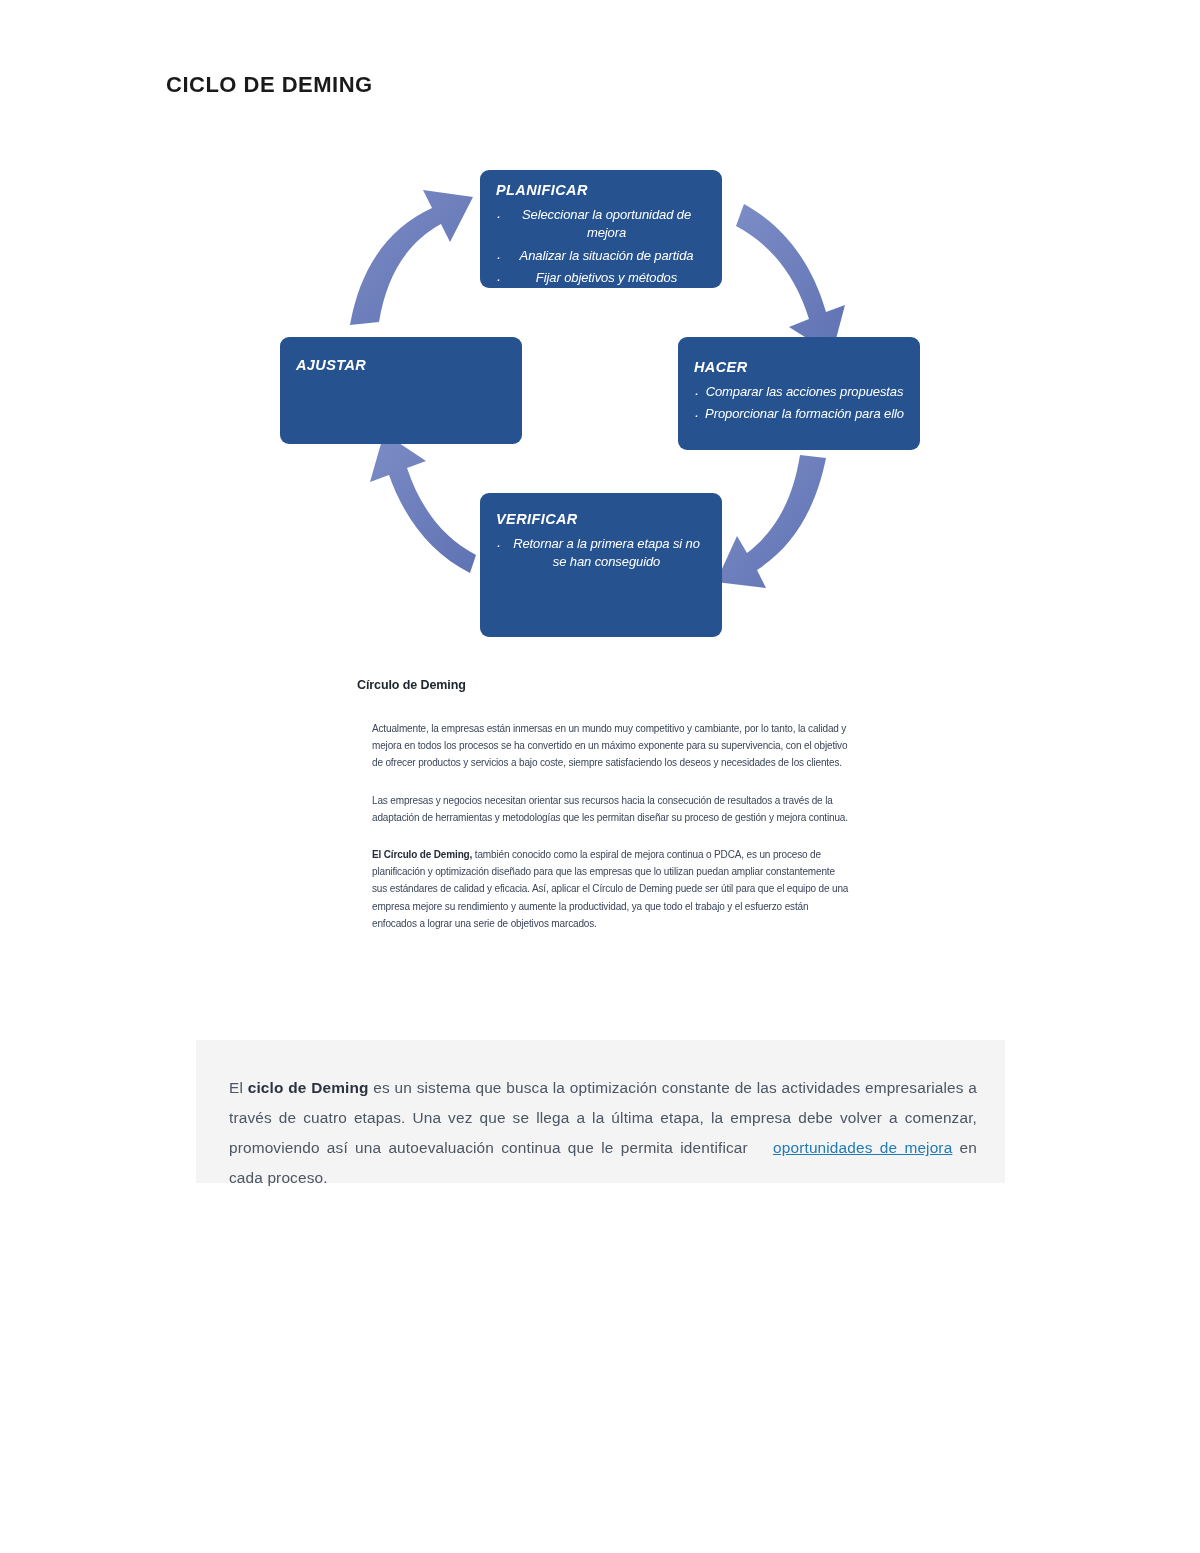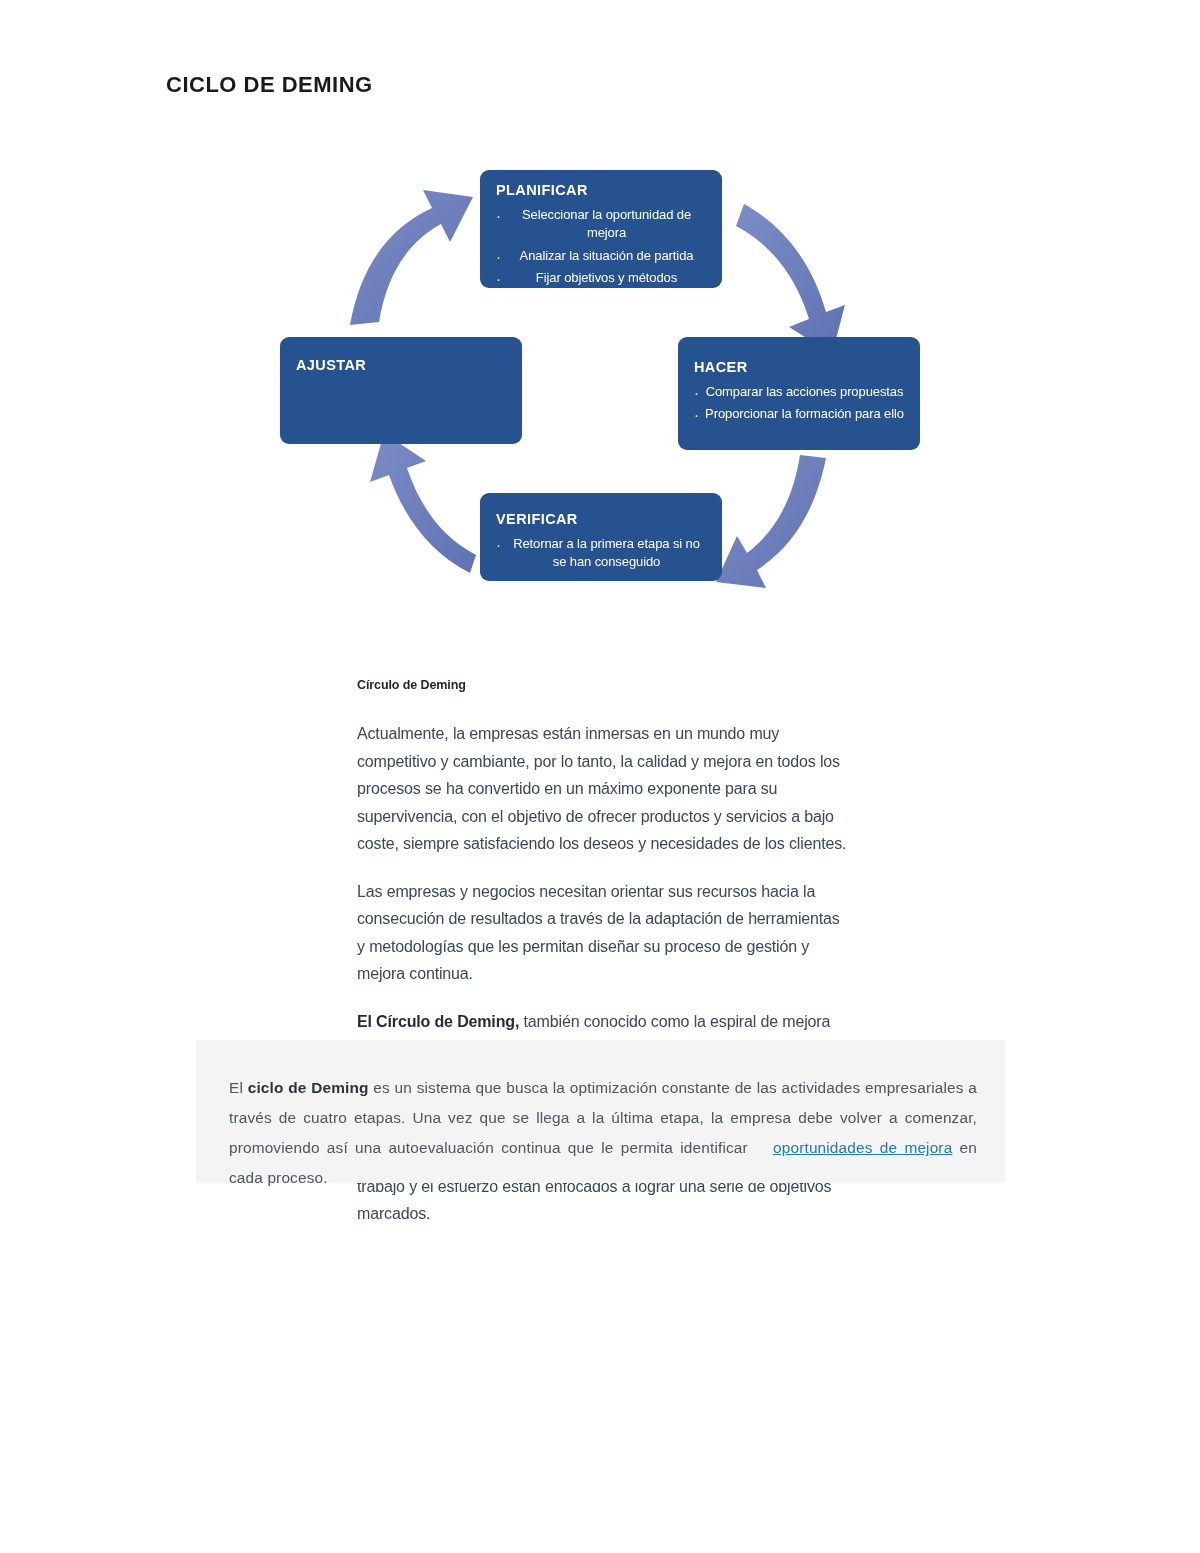--- a/index.html
+++ b/index.html
@@ -34,20 +34,21 @@
     width: 690px;
     height: 480px;
   }
   .stage-box {
     position: absolute;
     background: #26538f;
     border-radius: 9px;
     color: #ffffff;
     padding: 12px 14px 0 16px;
     z-index: 3;
+    font-style: italic;
   }
   .stage-title {
     font-size: 14.5px;
     font-weight: 700;
     letter-spacing: 0.4px;
     margin-bottom: 8px;
   }
   .stage-list {
     list-style: none;
     margin: 0;
@@ -66,21 +67,21 @@
     content: "\00B7";
     position: absolute;
     left: 0px;
     top: -1px;
     font-size: 15px;
   }
 
   #box-plan   { left: 220px; top: 20px;  width: 242px; height: 118px; }
   #box-hacer  { left: 418px; top: 187px; width: 242px; height: 113px; padding-top: 22px;}
   #box-ajustar{ left:  20px; top: 187px; width: 242px; height: 107px; padding-top: 20px;}
-  #box-verif  { left: 220px; top: 343px; width: 242px; height: 88px; padding-top: 18px;}
+  #box-verif  { left: 220px; top: 343px; width: 242px; height: 144px; padding-top: 18px;}
 
   .arrow-layer {
     position: absolute;
     left: 0; top: 0;
     width: 690px; height: 480px;
     z-index: 1;
   }
 
   
   .article {
@@ -91,22 +92,22 @@
     color: #2e3b52;
   }
   .article-heading {
     font-size: 12.5px;
     font-weight: 700;
     color: #20272f;
     letter-spacing: -0.1px;
     margin-bottom: 28px;
   }
   .article p {
-    margin: 0 0 20px 0;
-    font-size: 16px;
+    margin: 0 0 20px 15px;
+    font-size: 10px;
     line-height: 1.72;
     color: #3b4659;
     letter-spacing: -0.15px;
   }
   .article p b { font-weight: 700; color: #252d3a; }
 
   
   .callout {
     position: absolute;
     left: 196px;

